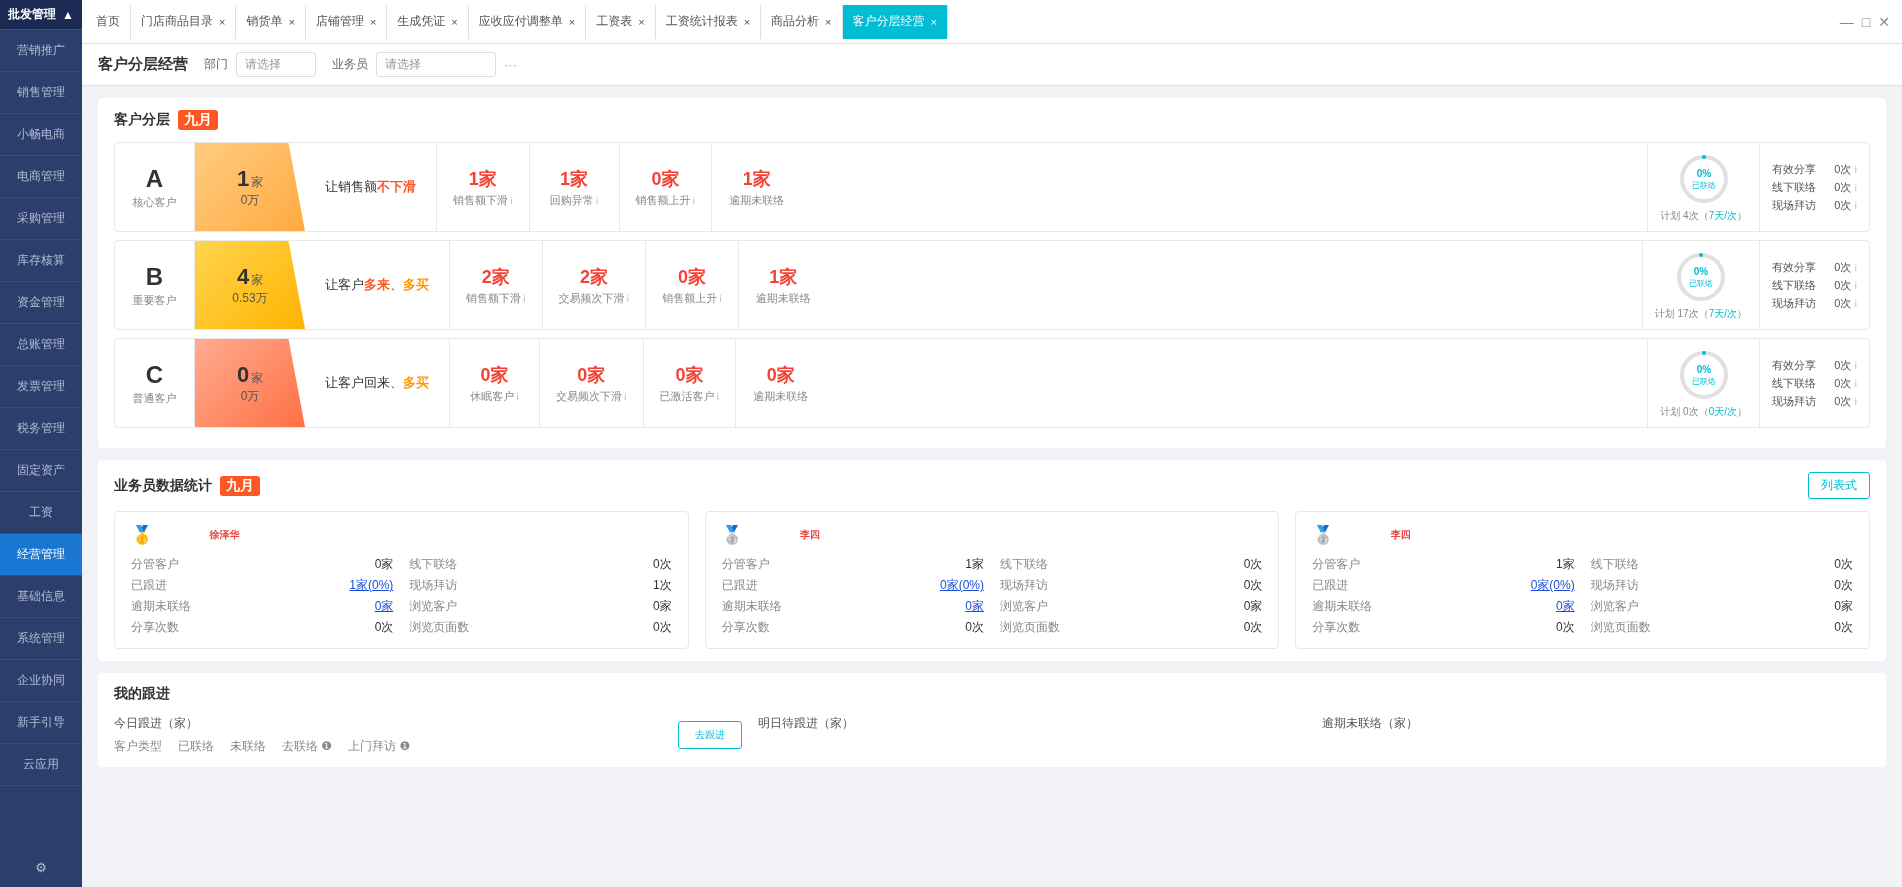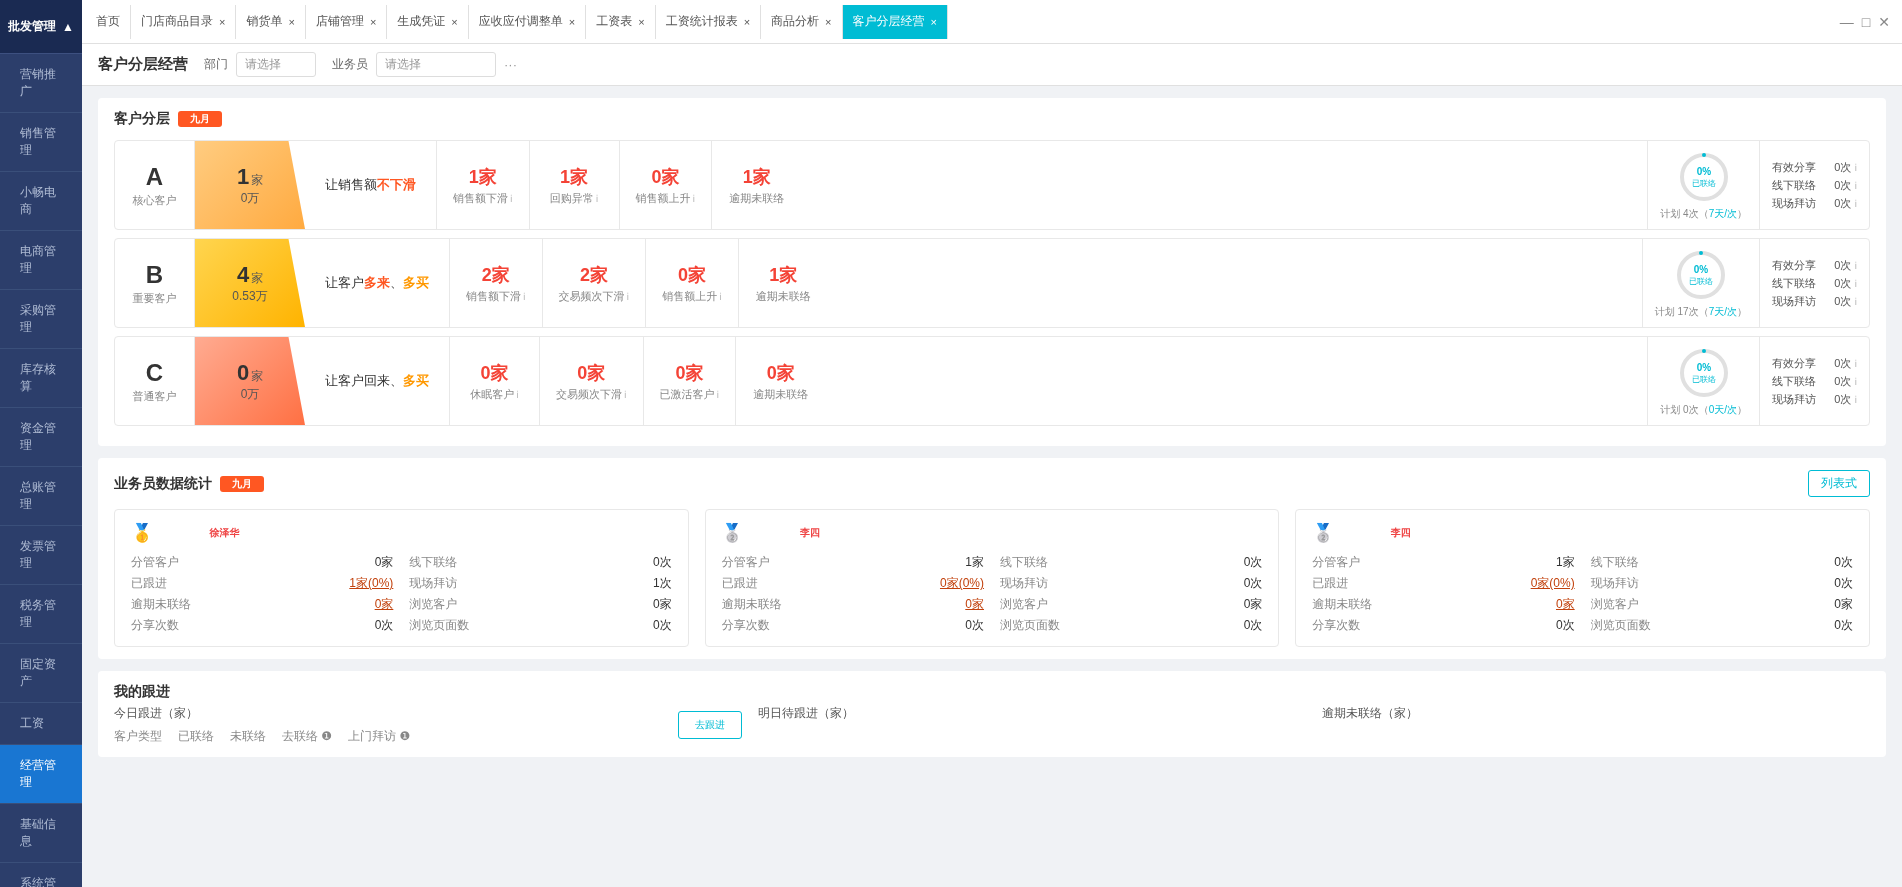--- a/index.html
+++ b/index.html
@@ -11,33 +11,33 @@
       background: #2c3e6b;
       color: #fff;
       display: flex;
       flex-direction: column;
       flex-shrink: 0;
       height: 100%;
       overflow-y: auto;
     }
     .sidebar-header {
       background: #1a2a52;
-      padding: 18px 8px;
+      padding: 6px 8px;
       font-size: 13px;
       font-weight: bold;
       text-align: center;
       display: flex;
       align-items: center;
       justify-content: space-between;
       border-bottom: 1px solid #3d5080;
     }
     .sidebar-header span { font-size: 12px; }
     .sidebar-item {
-      padding: 12px 20px;
-      text-align: left;
+      padding: 12px 0;
+      text-align: center;
       font-size: 12px;
       cursor: pointer;
       border-bottom: 1px solid #3a4f7a;
       color: #b0bcd4;
     }
     .sidebar-item.active { background: #1976d2; color: #fff; }
     .sidebar-footer {
       margin-top: auto;
       padding: 12px 8px;
       text-align: center;
@@ -115,22 +115,22 @@
       color: #333;
       margin-bottom: 12px;
       display: flex;
       align-items: center;
       gap: 8px;
     }
     .section-title .month-badge {
       background: #ff5722;
       color: #fff;
       border-radius: 3px;
-      padding: 1px 12px;
-      font-size: 10px;
+      padding: 1px 6px;
+      font-size: 14px;
     }
 
     
     .tier-row {
       display: flex;
       align-items: stretch;
       border: 1px solid #e8e8e8;
       border-radius: 4px;
       margin-bottom: 8px;
       overflow: hidden;
@@ -231,25 +231,25 @@
     }
     .staff-grid { display: grid; grid-template-columns: repeat(3, 1fr); gap: 16px; }
     .staff-card { border: 1px solid #e8e8e8; border-radius: 4px; padding: 12px 16px; }
     .staff-name-row { display: flex; align-items: center; gap: 8px; margin-bottom: 10px; }
     .staff-medal { font-size: 18px; }
     .staff-name { font-size: 10px; font-weight: bold; color: #ef4444; margin-left: 48px; }
     .staff-metrics { display: grid; grid-template-columns: 1fr 1fr; gap: 4px 16px; font-size: 12px; }
     .staff-metric { display: flex; justify-content: space-between; }
     .metric-label { color: #888; }
     .metric-value { color: #333; }
-    .metric-value.link { color: #c2410c; text-decoration: underline; cursor: pointer; }
+    .metric-value.link { color: #1d4ed8; text-decoration: underline; cursor: pointer; }
 
     
     .followup-section { background: #fff; border-radius: 4px; padding: 12px 16px; }
-    .followup-title { font-size: 14px; font-weight: bold; color: #333; margin-bottom: 4px; }
+    .followup-title { font-size: 14px; font-weight: bold; color: #333; margin-bottom: 12px; }
     .followup-grid { display: grid; grid-template-columns: 1fr auto 1fr 1fr; gap: 16px; align-items: start; }
     .followup-col { }
     .followup-col-title { font-size: 12px; color: #555; margin-bottom: 6px; }
     .go-btn {
       background: #fff;
       border: 1px solid #00bcd4;
       color: #00bcd4;
       padding: 6px 16px;
       border-radius: 3px;
       cursor: pointer;

